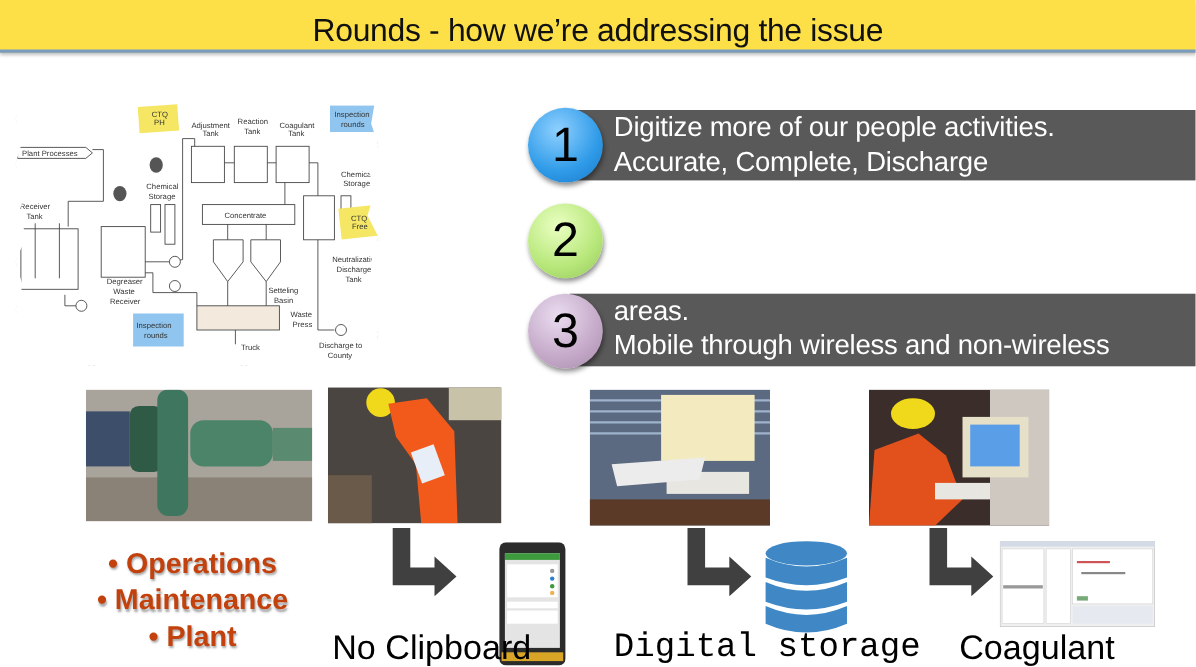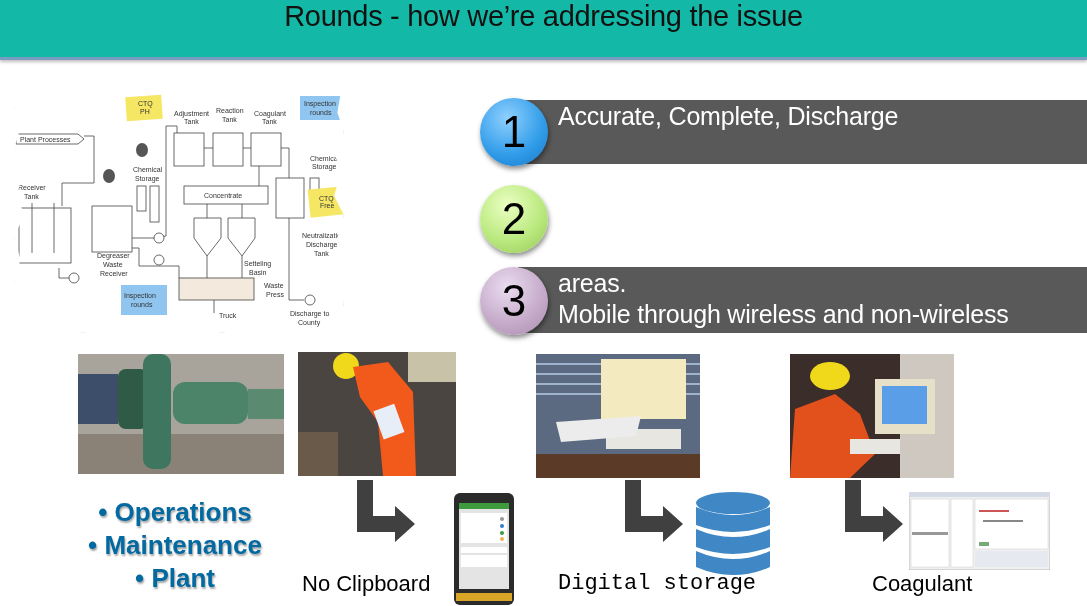--- a/index.html
+++ b/index.html
@@ -1,17 +1,17 @@
 <!DOCTYPE html>
 <html><head>
 <meta charset="utf-8">
 <style>
   * { margin:0; padding:0; box-sizing:border-box; }
   body { width:1087px; height:606px; background:#ffffff; position:relative; overflow:hidden; font-family:"Liberation Sans", sans-serif; }
-  .title-bar { position:absolute; left:0; top:0; width:1087px; height:60px; background:#14b8a6; border-bottom:3px solid #7a9cc0; box-shadow:0 2px 3px rgba(0,0,0,0.25); display:flex; align-items:flex-start; justify-content:center; }
+  .title-bar { position:absolute; left:0; top:0; width:1087px; height:48px; background:#fde047; border-bottom:3px solid #7a9cc0; box-shadow:0 2px 3px rgba(0,0,0,0.25); display:flex; align-items:flex-end; justify-content:center; }
   .title-bar span { font-size:29px; color:#111; letter-spacing:-0.3px; }
 
   
   .diagram { position:absolute; left:14px; top:88px; width:330px; height:245px; background:#fff; box-shadow:2px 4px 8px rgba(0,0,0,0.35); clip-path:polygon(2% 3%,8% 1%,14% 4%,20% 2%,27% 5%,33% 1%,40% 3%,46% 2%,52% 4%,58% 1%,65% 3%,72% 2%,78% 4%,85% 1%,92% 3%,99% 2%,98% 10%,100% 18%,97% 26%,99% 35%,97% 44%,100% 52%,98% 61%,99% 70%,97% 79%,100% 88%,98% 97%,91% 99%,84% 96%,77% 99%,70% 97%,63% 100%,56% 97%,49% 99%,42% 96%,35% 99%,28% 97%,21% 100%,14% 97%,7% 99%,1% 97%,3% 88%,0% 79%,2% 70%,0% 61%,3% 52%,1% 43%,3% 34%,0% 25%,2% 16%,0% 8%); }
   .diagram svg { width:100%; height:100%; }
   .dtext { font-family:"Liberation Sans", sans-serif; font-size:7px; fill:#333; }
 
   
   .point { position:absolute; left:480px; width:607px; }
   .point .bar { position:absolute; left:38px; right:0; background:#595959; color:#fff; font-size:25px; line-height:31px; padding:1px 0 0 40px; letter-spacing:-0.2px; }
@@ -19,24 +19,24 @@
   .c1 { background:radial-gradient(circle at 40% 30%, #8fd0ff, #2f9be8 60%, #1a78c8); }
   .c2 { background:radial-gradient(circle at 40% 30%, #eaffc2, #b7e77a 60%, #95c65a); }
   .c3 { background:radial-gradient(circle at 40% 30%, #eadcf0, #c4a9c8 60%, #a78bab); }
 
   
   .photo { position:absolute; overflow:hidden; }
   .photo svg { width:100%; height:100%; display:block; }
 
   
   .bullets { position:absolute; left:70px; top:496px; width:210px; text-align:center; }
-  .bullets div { font-size:26px; font-weight:bold; color:#0369a1; line-height:33px; text-shadow:1px 2px 2px rgba(0,0,0,0.35); }
+  .bullets div { font-size:26px; font-weight:bold; color:#c2410c; line-height:33px; text-shadow:1px 2px 2px rgba(0,0,0,0.35); }
 
   .arrow { position:absolute; }
-  .label { position:absolute; font-size:22px; color:#000; }
+  .label { position:absolute; font-size:31px; color:#000; }
 </style>
 </head>
 <body>
 
 <div class="title-bar">
   <span>Rounds - how we’re addressing the issue</span>
 </div>
 
 <div class="diagram">
   <svg viewBox="0 0 330 245">
@@ -130,20 +130,21 @@
       <text class="dtext" x="306" y="120">Free</text>
     <rect x="107" y="197" width="46" height="30" fill="#8fc5ee"></rect>
     <text class="dtext" x="110" y="210">Inspection</text>
       <text class="dtext" x="117" y="219">rounds</text>
   </svg>
 </div>
 
 <div class="point" style="top:98px;height:70px;">
   <div class="circle c1" style="top:0;">1</div>
   <div class="bar" style="top:2px;height:64px;">
+    <div>Digitize more of our people activities.</div>
     <div>Accurate, Complete, Discharge</div>
   </div>
 </div>
 <div class="point" style="top:185px;height:70px;">
   <div class="circle c2" style="top:0;">2</div>
 </div>
 <div class="point" style="top:265px;height:72px;">
   <div class="circle c3" style="top:2px;">3</div>
   <div class="bar" style="top:2px;height:66px;">
     <div>areas.</div>

